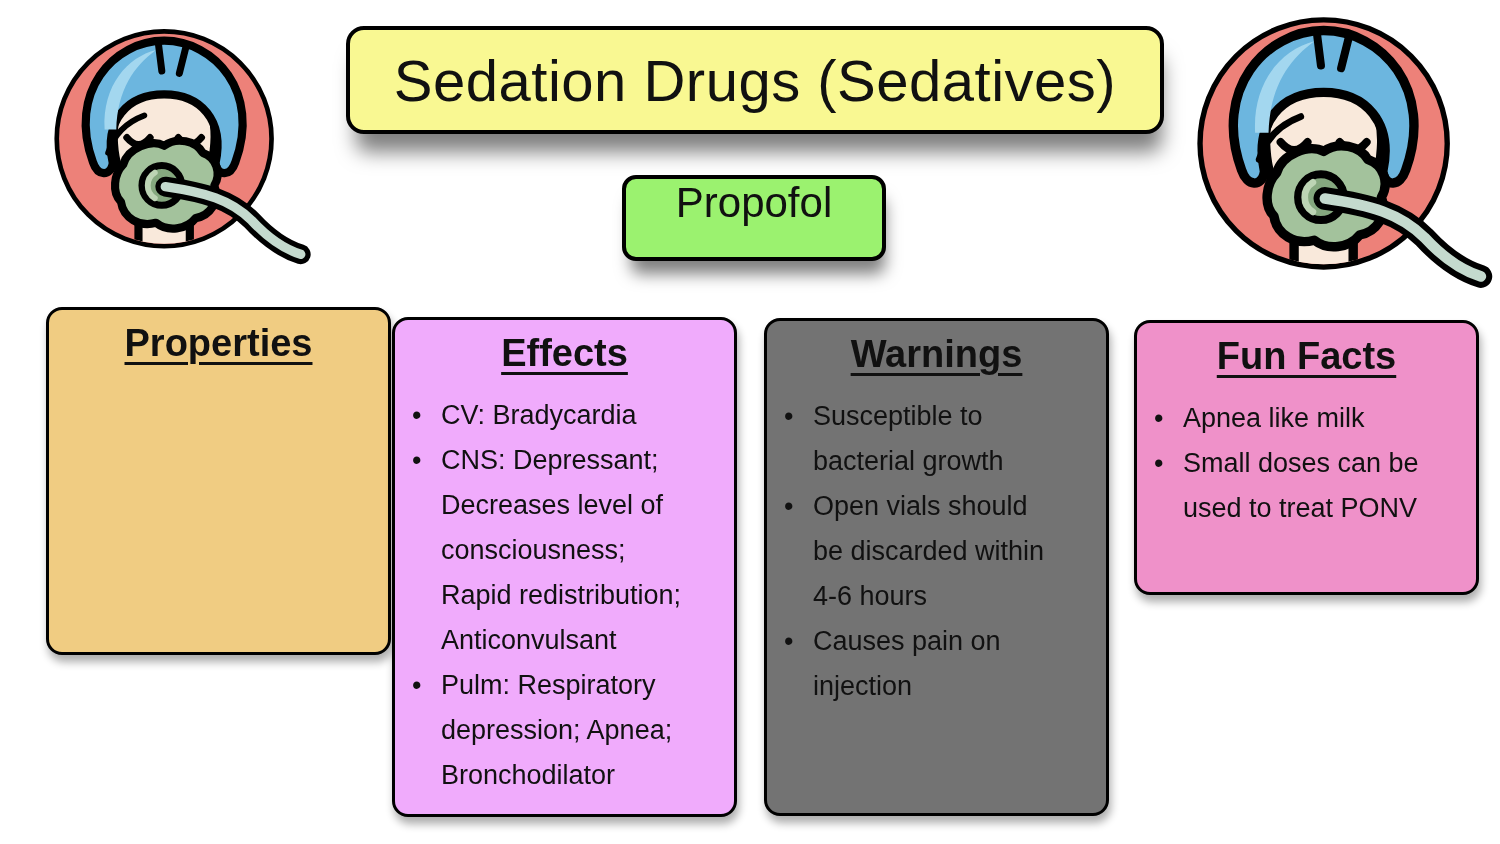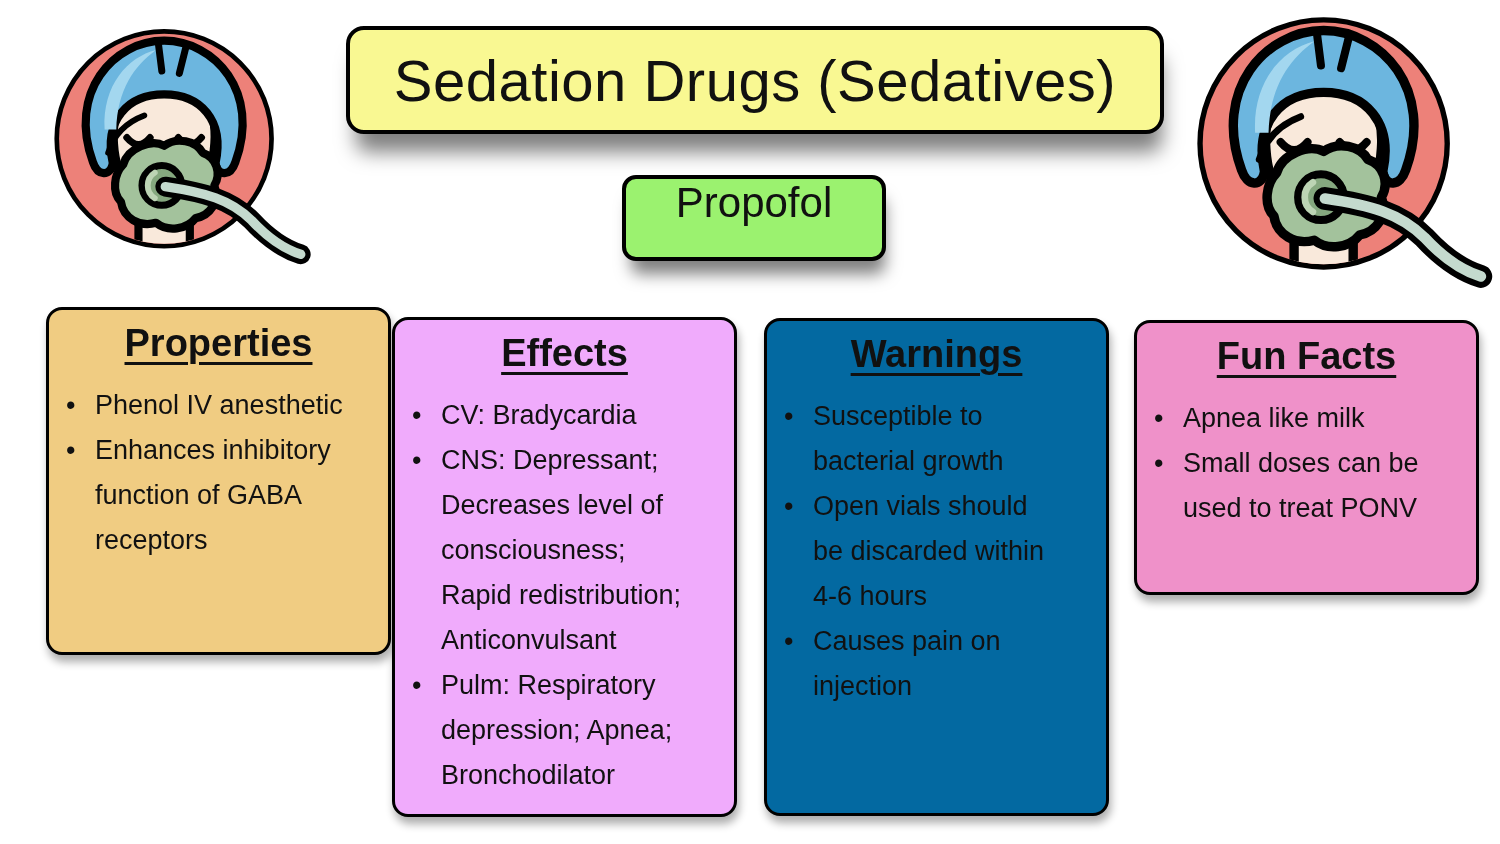--- a/index.html
+++ b/index.html
@@ -98,36 +98,32 @@
 </figure>
 
 <figure class="icon icon-right">
   <svg viewBox="0 0 230 215" width="309" height="289">
       <use href="#patient-def"></use>
     </svg>
 </figure>
 
 <section class="card card-properties" style="background-color: rgb(240, 204, 130);">
   <h2>Properties</h2>
-  <ul>
-    <li><span>Phenol IV anesthetic</span></li>
-    <li><span>Enhances inhibitory function of GABA receptors</span></li>
-  </ul>
 </section>
 
 <section class="card card-effects" style="background-color: #f0abfc;">
   <h2>Effects</h2>
   <ul>
     <li><span>CV: Bradycardia</span></li>
     <li><span>CNS: Depressant; Decreases level of consciousness; Rapid redistribution; Anticonvulsant</span></li>
     <li><span>Pulm: Respiratory depression; Apnea; Bronchodilator</span></li>
   </ul>
 </section>
 
-<section class="card card-warnings" style="background-color: #0369a1;">
+<section class="card card-warnings" style="background-color: #737373;">
   <h2>Warnings</h2>
   <ul>
     <li><span>Susceptible to bacterial growth</span></li>
     <li><span>Open vials should be discarded within 4-6 hours</span></li>
     <li><span>Causes pain on injection</span></li>
   </ul>
 </section>
 
 <section class="card card-funfacts" style="background-color: rgb(239, 145, 201);">
   <h2>Fun Facts</h2>

